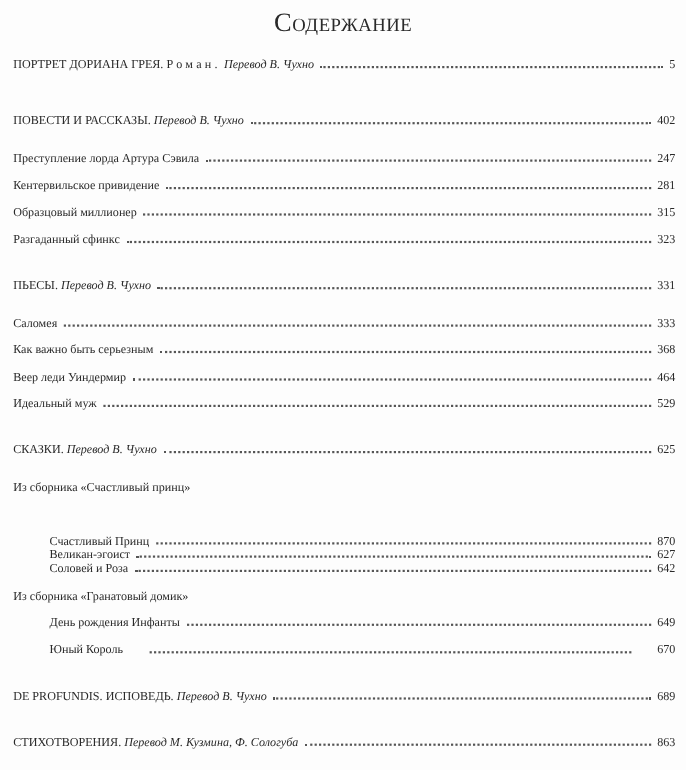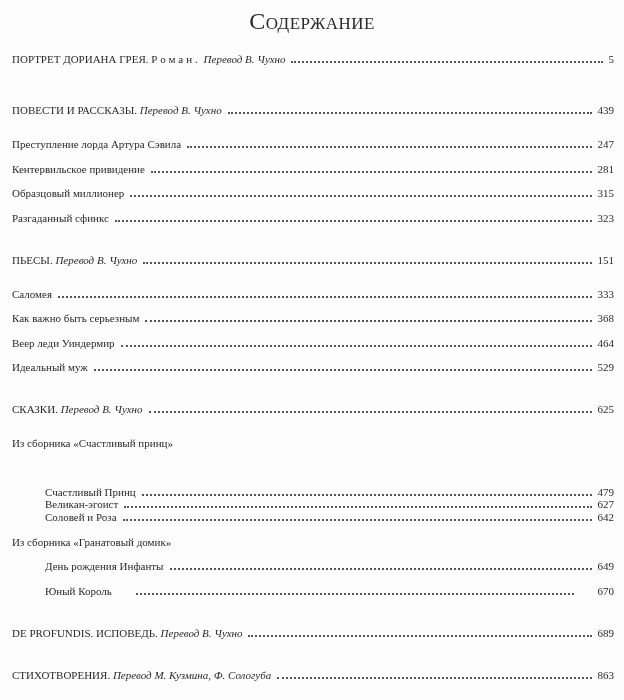--- a/index.html
+++ b/index.html
@@ -40,21 +40,21 @@
 <div class="title">Содержание</div>
 <div id="toc">
     <div class="row" style="top: 48px;">
       <span class="label"><span>ПОРТРЕТ ДОРИАНА ГРЕЯ.</span> <span class="spaced">Роман.</span> <i>Перевод В. Чухно</i></span>
       <span class="dots"></span>
       <span class="page">5</span>
     </div>
     <div class="row" style="top: 99px;">
       <span class="label"><span>ПОВЕСТИ И РАССКАЗЫ.</span> <i>Перевод В. Чухно</i></span>
       <span class="dots"></span>
-      <span class="page">439</span>
+      <span class="page">402</span>
     </div>
     <div class="row" style="top: 133px;">
       <span class="label"><span>Преступление лорда Артура Сэвила</span></span>
       <span class="dots"></span>
       <span class="page">247</span>
     </div>
     <div class="row" style="top: 158px;">
       <span class="label"><span>Кентервильское привидение</span></span>
       <span class="dots"></span>
       <span class="page">281</span>
@@ -65,21 +65,21 @@
       <span class="page">315</span>
     </div>
     <div class="row" style="top: 207px;">
       <span class="label"><span>Разгаданный сфинкс</span></span>
       <span class="dots"></span>
       <span class="page">323</span>
     </div>
     <div class="row" style="top: 249px;">
       <span class="label"><span>ПЬЕСЫ.</span> <i>Перевод В. Чухно</i></span>
       <span class="dots"></span>
-      <span class="page">151</span>
+      <span class="page">331</span>
     </div>
     <div class="row" style="top: 283px;">
       <span class="label"><span>Саломея</span></span>
       <span class="dots"></span>
       <span class="page">333</span>
     </div>
     <div class="row" style="top: 307px;">
       <span class="label"><span>Как важно быть серьезным</span></span>
       <span class="dots"></span>
       <span class="page">368</span>
@@ -103,21 +103,21 @@
       <span class="label"><span>Из сборника «Счастливый принц»</span></span>
     </div>
     <div class="row indent" style="top: 457px; margin-top: 36px;">
       <span class="label"><span>Великан-эгоист</span></span>
       <span class="dots"></span>
       <span class="page">627</span>
     </div>
     <div class="row indent" style="top: 481px; justify-content: flex-end;">
       <span class="label"><span>Счастливый Принц</span></span>
       <span class="dots"></span>
-      <span class="page">479</span>
+      <span class="page">870</span>
     </div>
     <div class="row indent" style="top: 506px;">
       <span class="label"><span>Соловей и Роза</span></span>
       <span class="dots"></span>
       <span class="page">642</span>
     </div>
     <div class="row" style="top: 531px;">
       <span class="label"><span>Из сборника «Гранатовый домик»</span></span>
     </div>
     <div class="row indent" style="top: 555px;">

